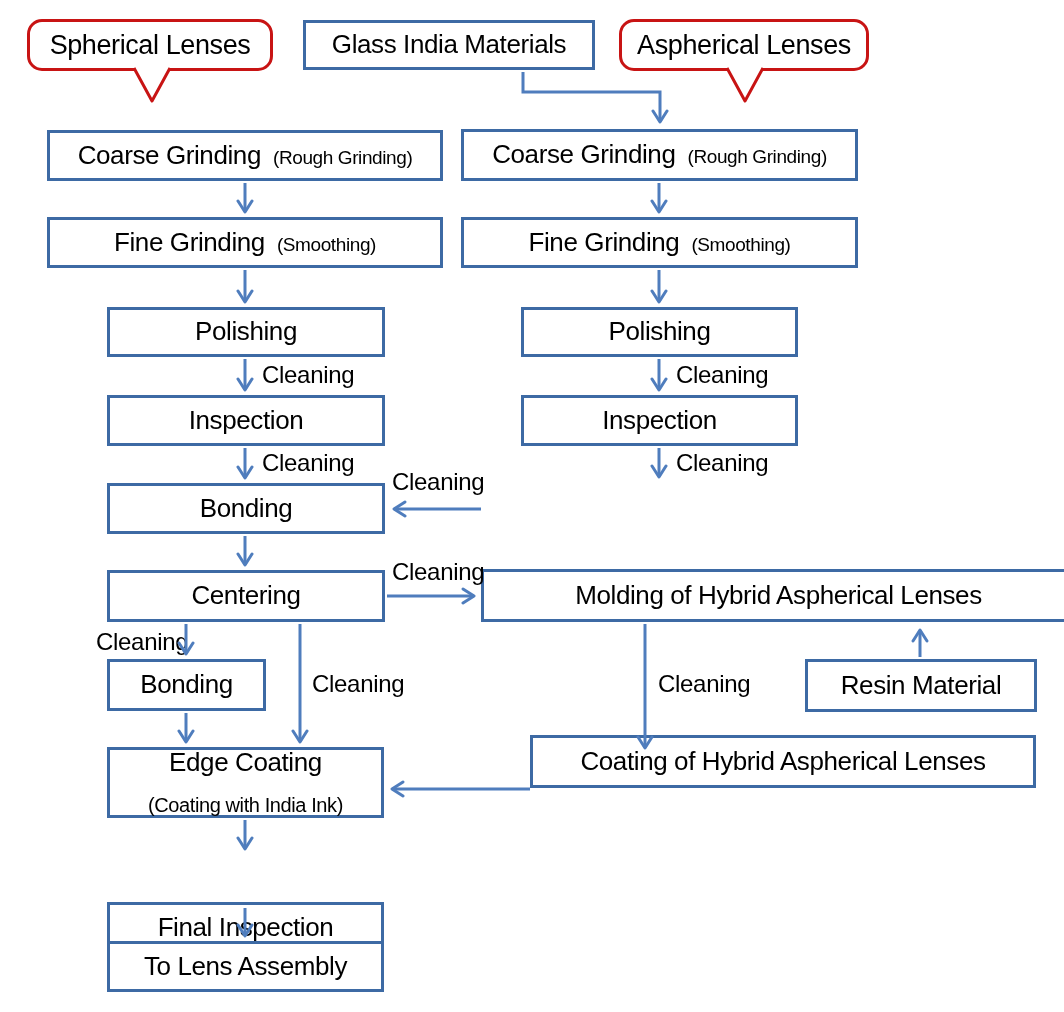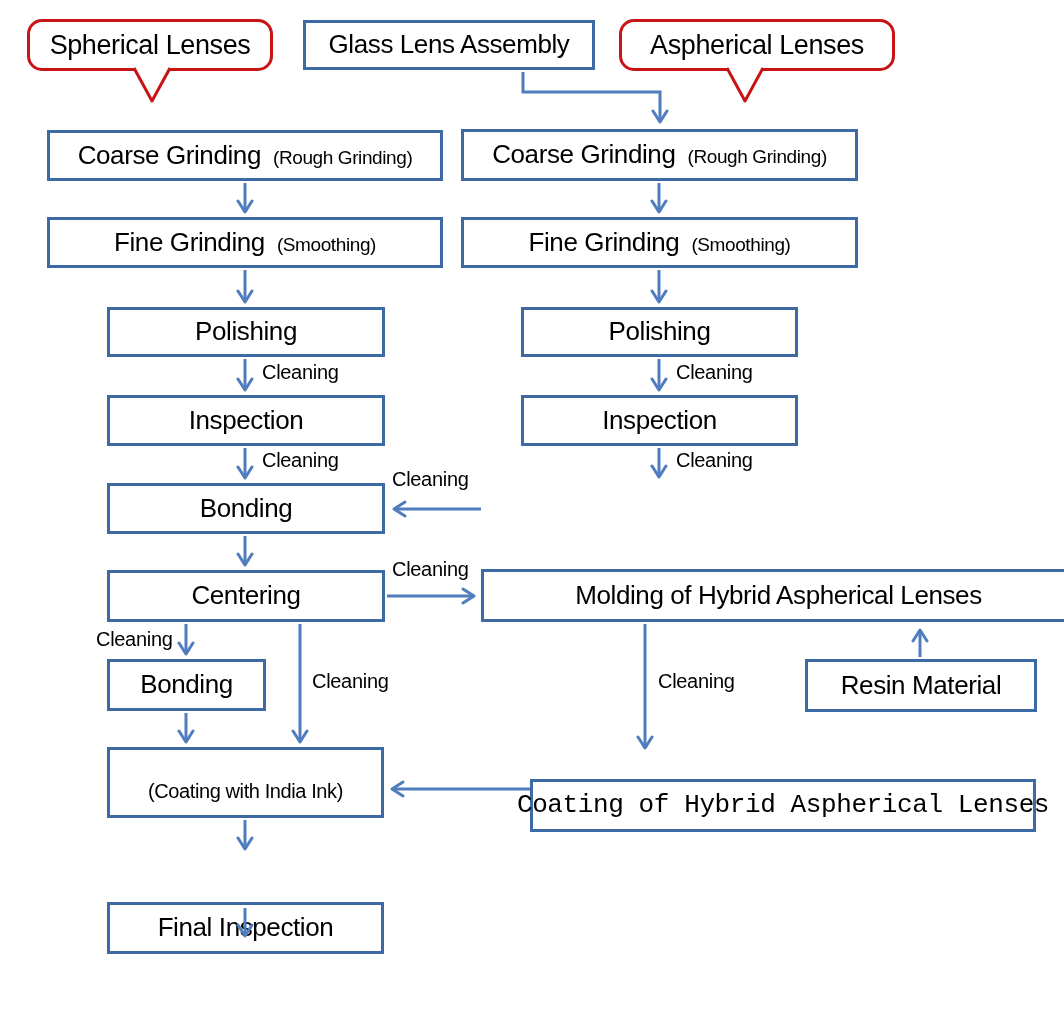--- a/index.html
+++ b/index.html
@@ -25,39 +25,39 @@
   .node.twoline .txt{white-space:normal;}
   .node.twoline .main{display:block;font-size:26px;}
   .node.twoline .sub2{display:block;font-size:20px;margin-top:18px;}
   .callout{
     position:absolute;box-sizing:border-box;background:#ffffff;
     border:3px solid var(--red);border-radius:15px;
     display:flex;align-items:center;justify-content:center;
     font-size:27px;white-space:nowrap;
   }
   .clean{
-    position:absolute;font-size:20px;letter-spacing:-0.3px;
+    position:absolute;font-size:24px;letter-spacing:-0.3px;
     color:var(--txt);white-space:nowrap;
   }
   #overlay{position:absolute;left:0;top:0;pointer-events:none;}
 </style>
 </head>
 <body>
 
 <div id="stage">
 
   <div class="callout" style="left:27px;top:19px;width:246px;height:52px;">
     <span>Spherical Lenses</span>
   </div>
-  <div class="callout" style="left:619px;top:19px;width:276px;height:52px;">
+  <div class="callout" style="left:619px;top:19px;width:250px;height:52px;">
     <span>Aspherical Lenses</span>
   </div>
 
   <div class="node" style="left:303px;top:20px;width:292px;height:50px;">
-    <span class="txt">Glass Lens Assembly</span>
+    <span class="txt">Glass India Materials</span>
   </div>
 
   <div class="node" style="left:47px;top:130px;width:396px;height:51px;">
     <span class="txt"><span>Coarse Grinding</span><span class="sub">(Rough Grinding)</span></span>
   </div>
   <div class="node" style="left:47px;top:217px;width:396px;height:51px;">
     <span class="txt"><span>Fine Grinding</span><span class="sub">(Smoothing)</span></span>
   </div>
   <div class="node" style="left:107px;top:307px;width:278px;height:50px;">
     <span class="txt">Polishing</span>
@@ -69,46 +69,50 @@
     <span class="txt">Bonding</span>
   </div>
   <div class="node" style="left:107px;top:570px;width:278px;height:52px;">
     <span class="txt">Centering</span>
   </div>
   <div class="node" style="left:107px;top:659px;width:159px;height:52px;">
     <span class="txt">Bonding</span>
   </div>
   <div class="node twoline" style="left:107px;top:747px;width:277px;height:71px;">
     <span class="txt">
+      <span class="main">Edge Coating</span>
       <span class="sub2">(Coating with India Ink)</span>
     </span>
   </div>
   <div class="node" style="left:107px;top:854px;width:277px;height:52px;margin-top:48px;">
     <span class="txt">Final Inspection</span>
+  </div>
+  <div class="node" style="left:107px;top:941px;width:277px;height:51px;">
+    <span class="txt">To Lens Assembly</span>
   </div>
 
   <div class="node" style="left:461px;top:129px;width:397px;height:52px;">
     <span class="txt"><span>Coarse Grinding</span><span class="sub">(Rough Grinding)</span></span>
   </div>
   <div class="node" style="left:461px;top:217px;width:397px;height:51px;">
     <span class="txt"><span>Fine Grinding</span><span class="sub">(Smoothing)</span></span>
   </div>
   <div class="node" style="left:521px;top:307px;width:277px;height:50px;">
     <span class="txt">Polishing</span>
   </div>
   <div class="node" style="left:521px;top:395px;width:277px;height:51px;">
     <span class="txt">Inspection</span>
   </div>
   <div class="node" style="left:481px;top:569px;width:595px;height:53px;">
     <span class="txt">Molding of Hybrid Aspherical Lenses</span>
   </div>
   <div class="node" style="left:805px;top:659px;width:232px;height:53px;align-items:center;">
     <span class="txt">Resin Material</span>
   </div>
-  <div class="node" style="left:530px;top:779px;width:506px;height:53px;font-family:Liberation Mono, monospace;">
+  <div class="node" style="left:530px;top:735px;width:506px;height:53px;">
     <span class="txt">Coating of Hybrid Aspherical Lenses</span>
   </div>
 
   <span class="clean" style="left:262px;top:361px;">Cleaning</span>
   <span class="clean" style="left:262px;top:449px;">Cleaning</span>
   <span class="clean" style="left:96px;top:628px;">Cleaning</span>
   <span class="clean" style="left:312px;top:670px;">Cleaning</span>
   <span class="clean" style="left:676px;top:361px;">Cleaning</span>
   <span class="clean" style="left:676px;top:449px;">Cleaning</span>
   <span class="clean" style="left:392px;top:468px;">Cleaning</span>

